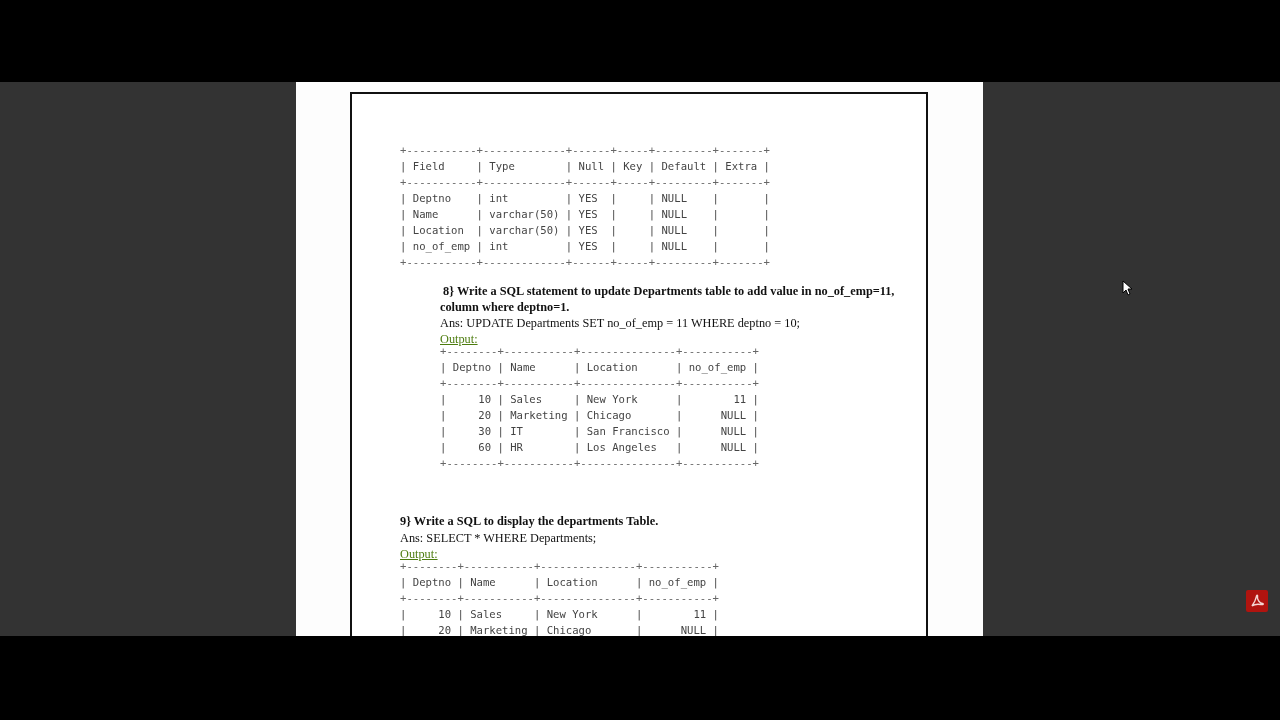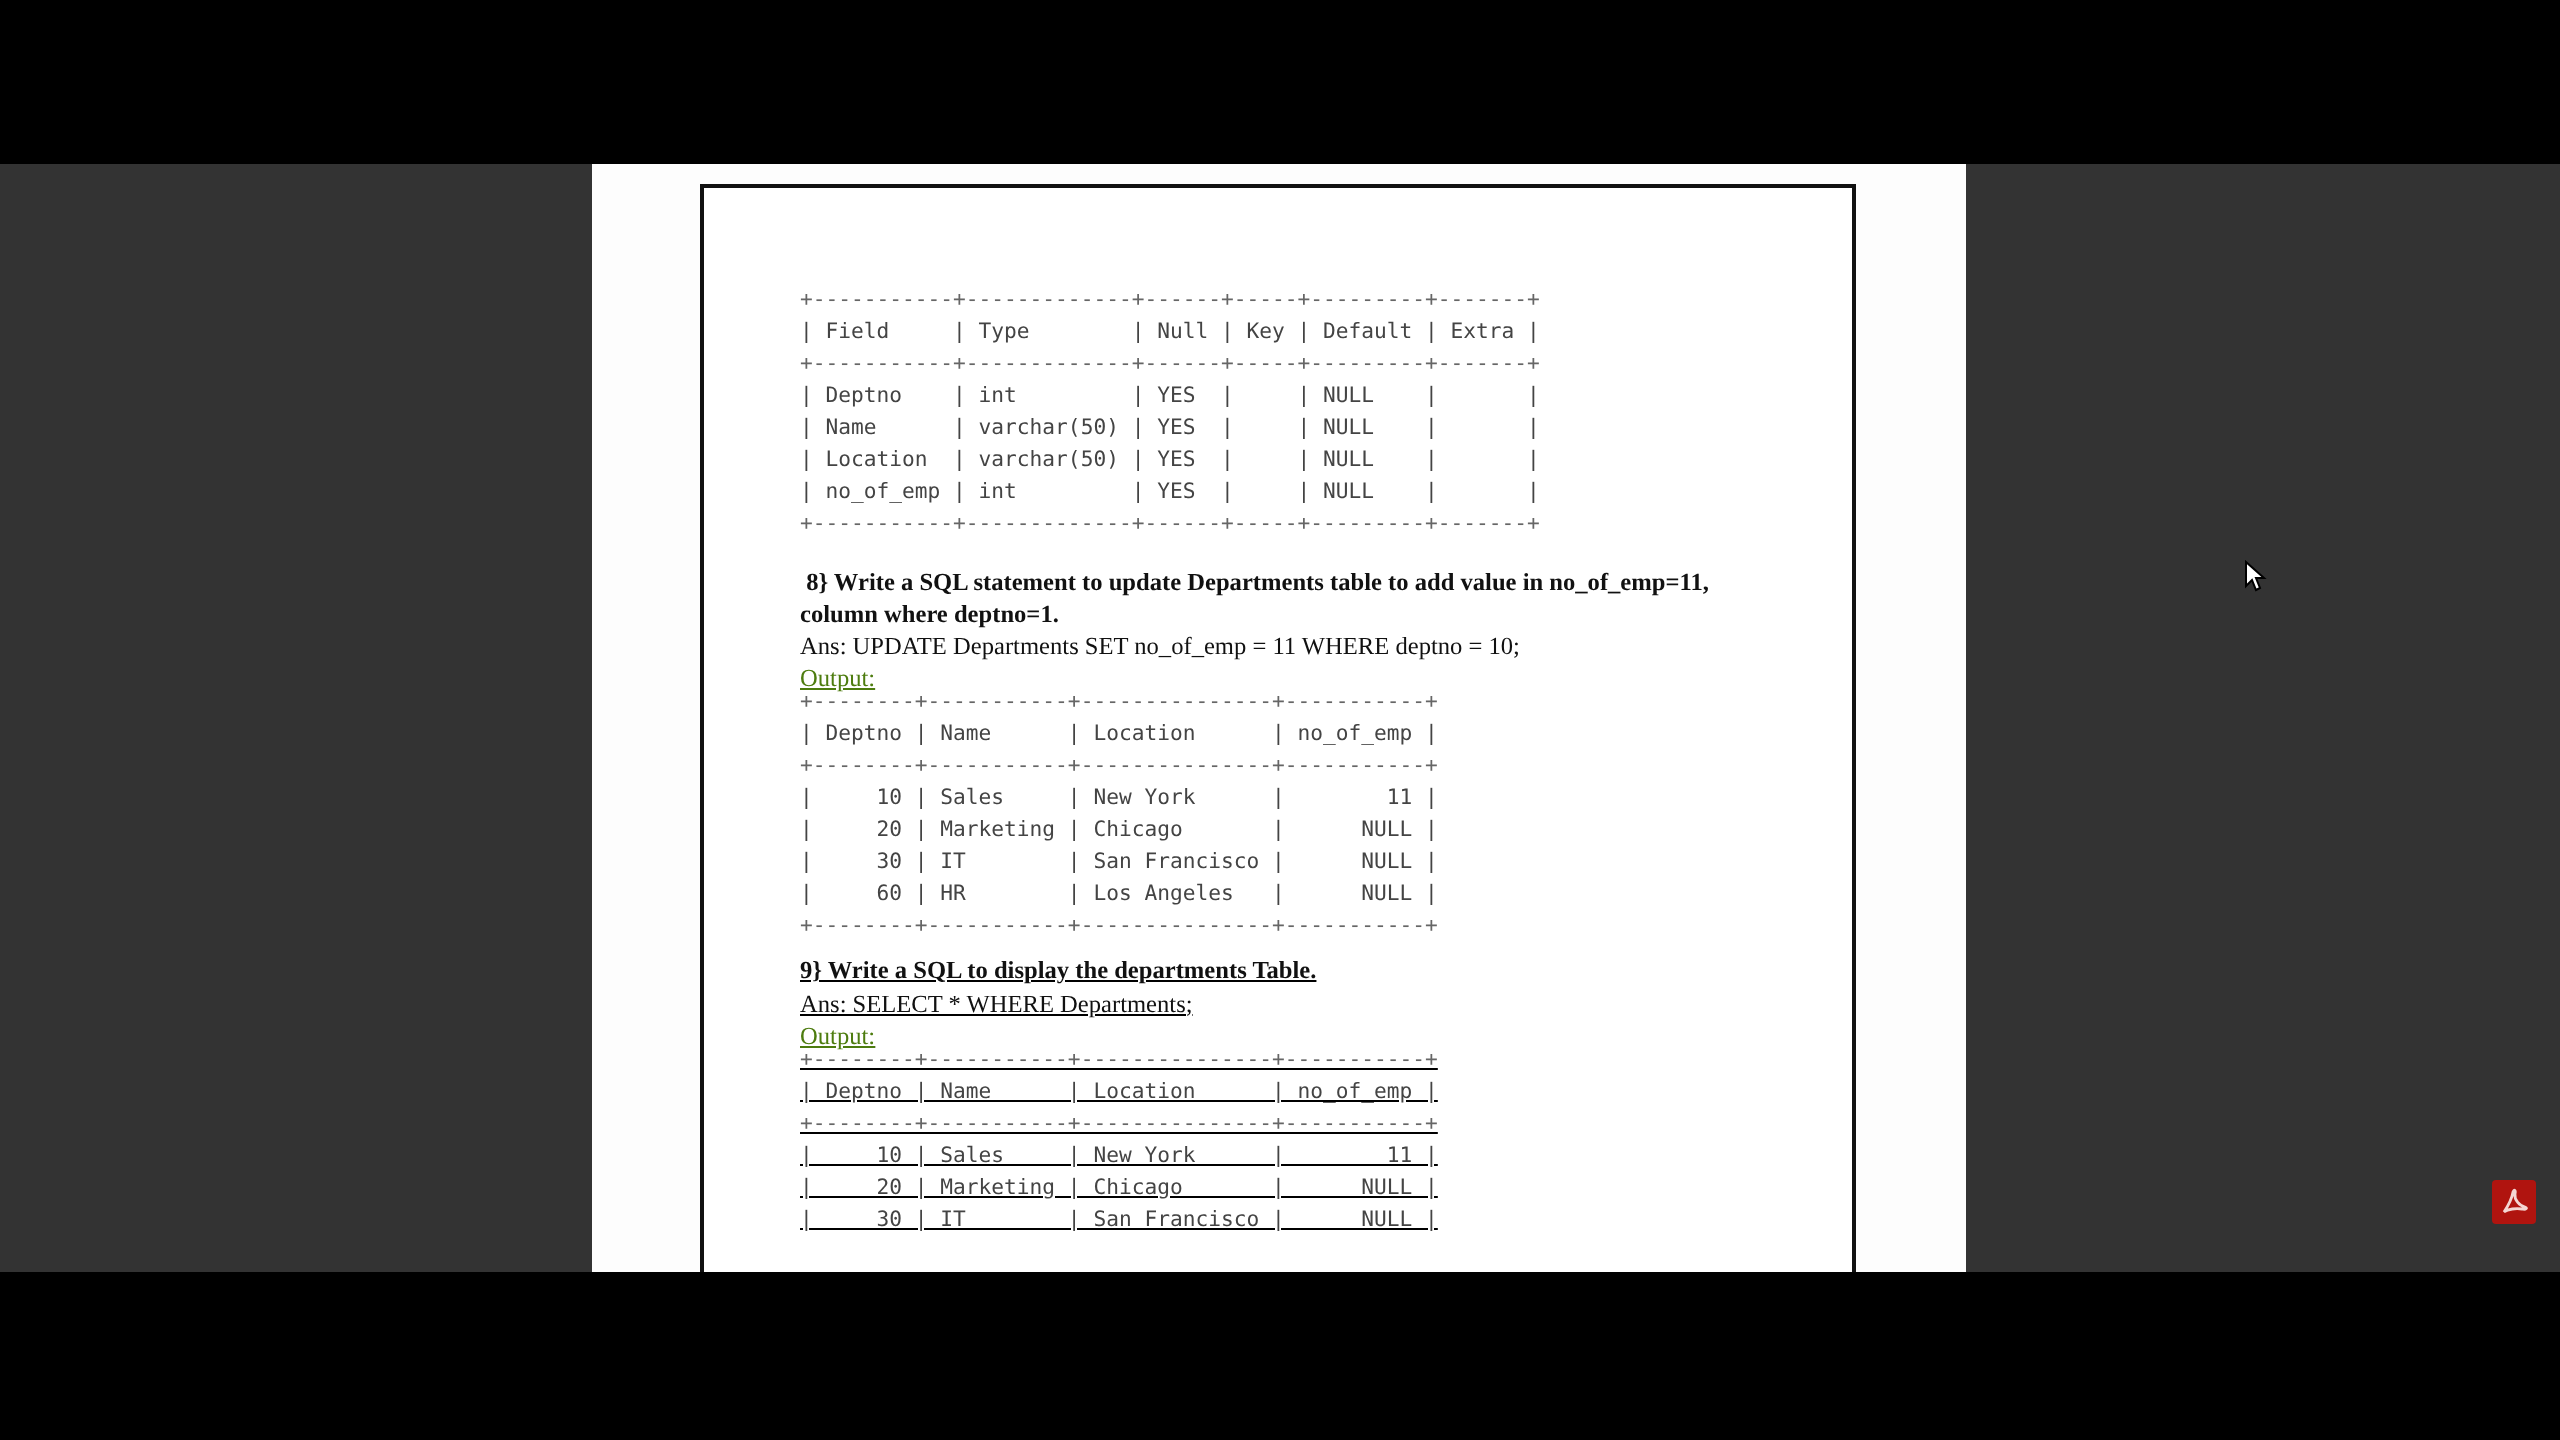--- a/index.html
+++ b/index.html
@@ -27,38 +27,38 @@
         <pre class="mono tbl-sep">+-----------+-------------+------+-----+---------+-------+</pre>
         <pre class="mono">| Field     | Type        | Null | Key | Default | Extra |</pre>
         <pre class="mono tbl-sep">+-----------+-------------+------+-----+---------+-------+</pre>
         <pre class="mono">| Deptno    | int         | YES  |     | NULL    |       |</pre>
         <pre class="mono">| Name      | varchar(50) | YES  |     | NULL    |       |</pre>
         <pre class="mono">| Location  | varchar(50) | YES  |     | NULL    |       |</pre>
         <pre class="mono">| no_of_emp | int         | YES  |     | NULL    |       |</pre>
         <pre class="mono tbl-sep">+-----------+-------------+------+-----+---------+-------+</pre>
       </div>
 
-      <div class="block" style="top:190px;">
+      <div class="block" style="top:190px;margin-left:40px;">
         <p class="q" style="white-space:pre;"> 8} Write a SQL statement to update Departments table to add value in no_of_emp=11,</p>
         <p class="q">column where deptno=1.</p>
         <p class="ans">Ans: UPDATE Departments SET no_of_emp = 11 WHERE deptno = 10;</p>
         <p class="out">Output:</p>
         <div style="margin-top:-4px;">
           <pre class="mono tbl-sep">+--------+-----------+---------------+-----------+</pre>
           <pre class="mono">| Deptno | Name      | Location      | no_of_emp |</pre>
           <pre class="mono tbl-sep">+--------+-----------+---------------+-----------+</pre>
           <pre class="mono">|     10 | Sales     | New York      |        11 |</pre>
           <pre class="mono">|     20 | Marketing | Chicago       |      NULL |</pre>
           <pre class="mono">|     30 | IT        | San Francisco |      NULL |</pre>
           <pre class="mono">|     60 | HR        | Los Angeles   |      NULL |</pre>
           <pre class="mono tbl-sep">+--------+-----------+---------------+-----------+</pre>
         </div>
       </div>
 
-      <div class="block" style="top:384px;text-decoration:underline;">
+      <div class="block" style="top:420px;">
         <p class="q">9} Write a SQL to display the departments Table.</p>
         <p class="ans">Ans: SELECT * WHERE Departments;</p>
         <p class="out">Output:</p>
         <div style="margin-top:-4px;">
           <pre class="mono tbl-sep">+--------+-----------+---------------+-----------+</pre>
           <pre class="mono">| Deptno | Name      | Location      | no_of_emp |</pre>
           <pre class="mono tbl-sep">+--------+-----------+---------------+-----------+</pre>
           <pre class="mono">|     10 | Sales     | New York      |        11 |</pre>
           <pre class="mono">|     20 | Marketing | Chicago       |      NULL |</pre>
           <pre class="mono">|     30 | IT        | San Francisco |      NULL |</pre>

